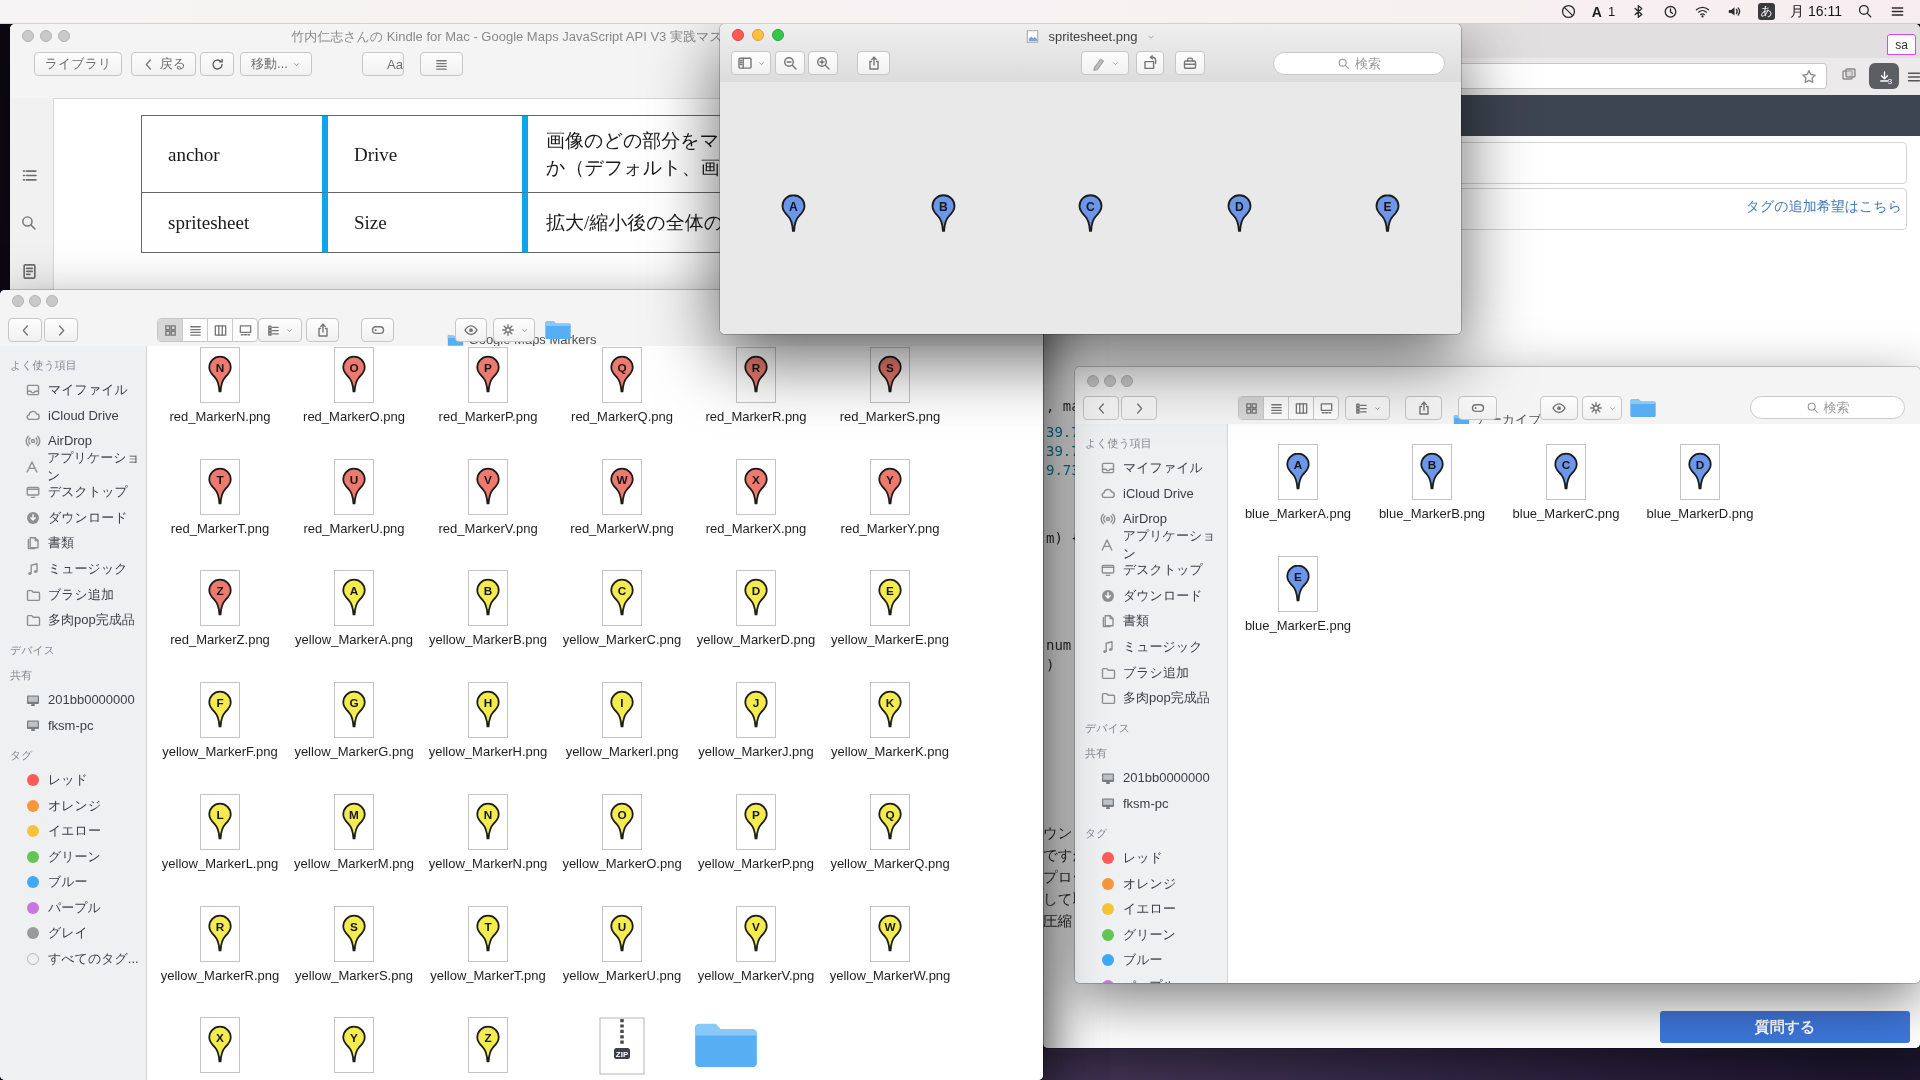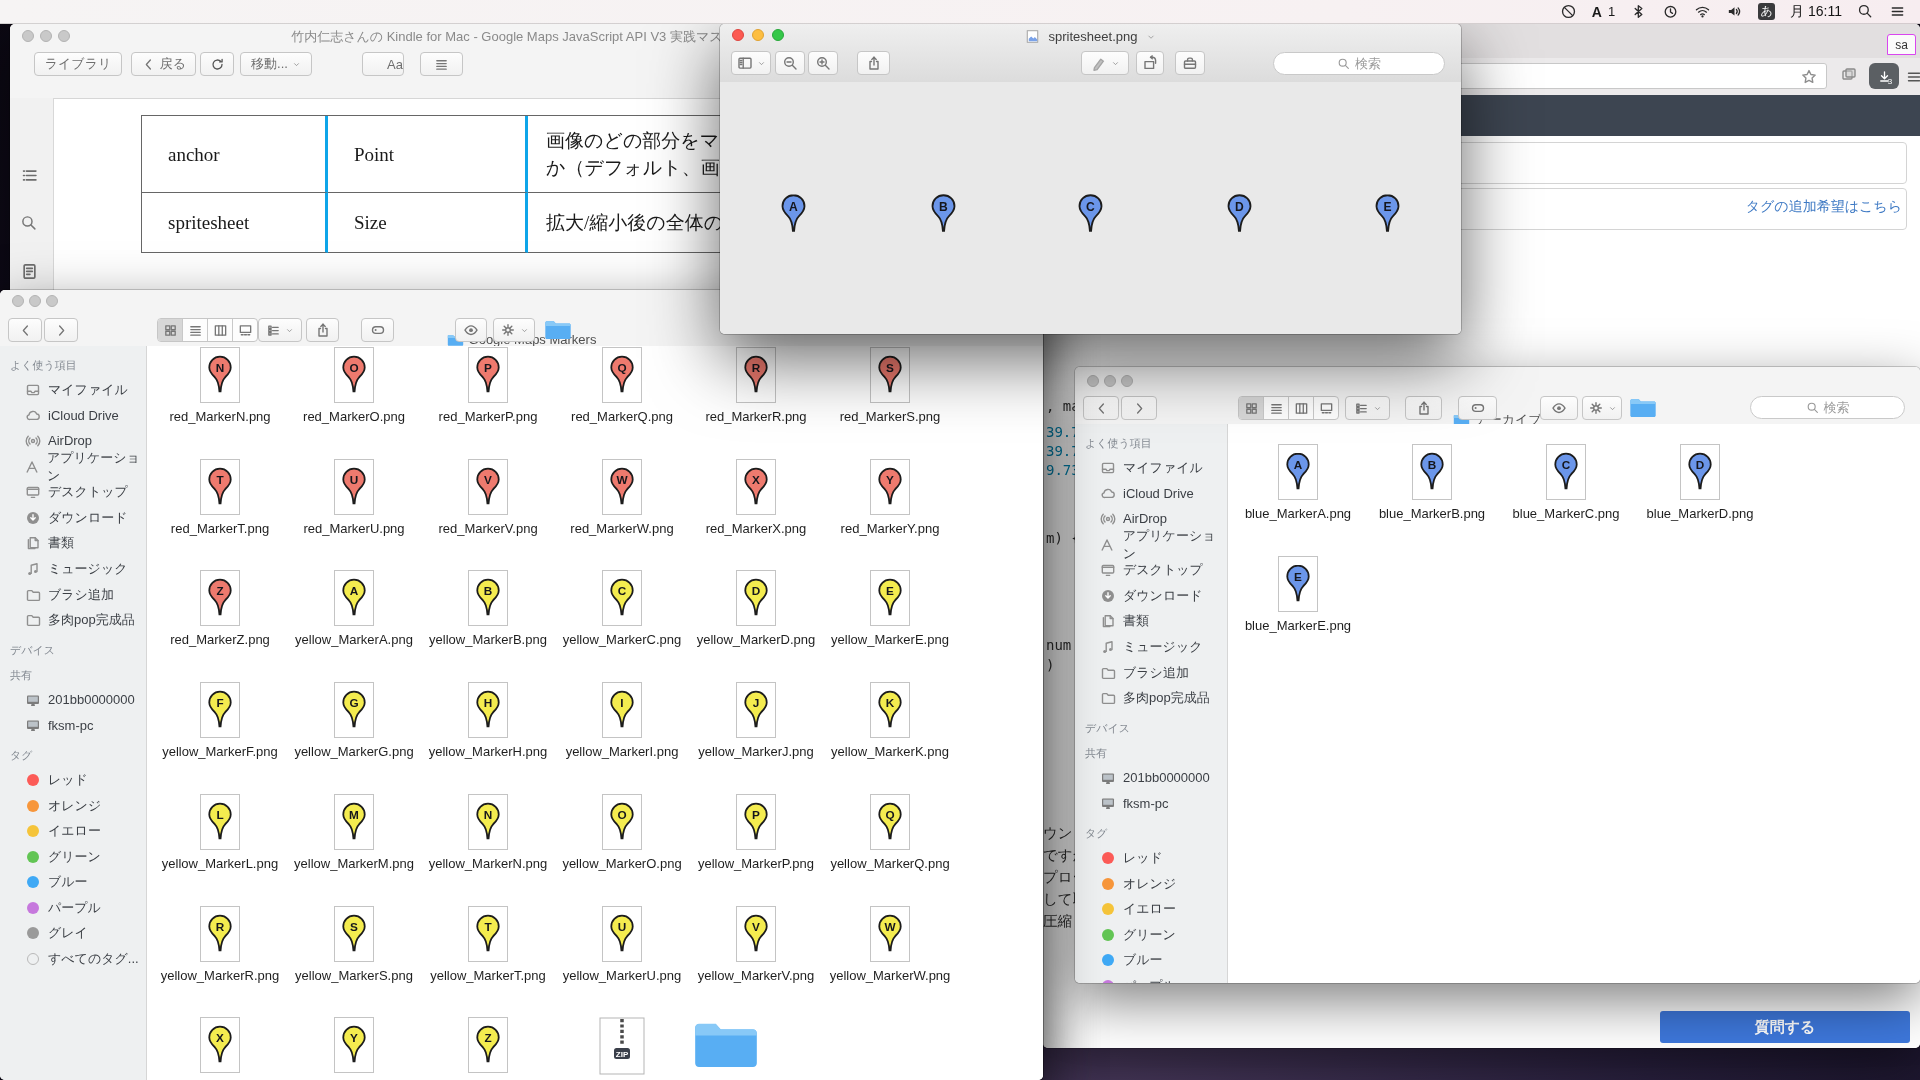--- a/index.html
+++ b/index.html
@@ -42,21 +42,21 @@
   
   #win-kindle{left:10px;top:24px;width:1033px;height:1056px;z-index:2;}
   #kin-head{position:absolute;left:0;top:0;right:0;height:74px;background:#f4f4f4;border-bottom:1px solid #d6d6d6;}
   #kin-title{position:absolute;left:0;right:0;top:4px;text-align:center;font-size:13px;color:#8a8a8a;white-space:nowrap;}
   #kin-side{position:absolute;left:0;top:74px;bottom:0;width:43px;background:#f1f1f1;border-right:1px solid #d8d8d8;}
   .kin-side-ic{position:absolute;left:10px;}
   #kin-table{position:absolute;left:131px;top:91px;width:910px;display:grid;
              grid-template-columns:186px 200px 1fr;grid-template-rows:77px 60px;
              border-top:1px solid #666;border-left:1px solid #666;
              font-family:"Liberation Serif","DejaVu Serif",serif;font-size:19px;color:#1a1a1a;}
-  #kin-table .cell{border-right:3px solid #0ea5e9;border-bottom:1px solid #666;display:flex;flex-direction:column;
+  #kin-table .cell{border-right:6px solid #0ea5e9;border-bottom:1px solid #666;display:flex;flex-direction:column;
                    justify-content:center;padding-left:26px;box-sizing:border-box;line-height:27px;}
   #kin-table .cell.last{border-right:none;padding-left:18px;}
   #kin-par{position:absolute;left:150px;top:228px;font-family:"Liberation Serif","DejaVu Serif",serif;
            font-size:20px;color:#1a1a1a;white-space:nowrap;}
   
   #win-preview{left:720px;top:24px;width:741px;height:310px;z-index:5;
                box-shadow:0 25px 70px rgba(0,0,0,.6),0 0 0 1px rgba(0,0,0,.2);}
   #pv-head{position:absolute;left:0;top:0;right:0;height:58px;
            background:linear-gradient(#efefef,#dcdcdc);border-bottom:1px solid #b4b4b4;}
   #pv-title{position:absolute;left:0;right:0;top:5px;display:flex;align-items:center;justify-content:center;
@@ -278,21 +278,21 @@
           <rect x="3.5" y="2.4" width="9" height="11.2" rx="1"></rect>
           <path d="M5.6 5.4h4.8M5.6 7.9h4.8M5.6 10.4h2.8"></path>
         </svg>
       </span>
   </div>
   <div id="kin-table">
     <div class="cell">
         <span>anchor</span>
       </div>
     <div class="cell">
-        <span>Point</span>
+        <span>Drive</span>
       </div>
     <div class="cell last">
         <span>画像のどの部分をマー</span>
         <span>か（デフォルト、画像</span>
       </div>
     <div class="cell">
         <span>spritesheet</span>
       </div>
     <div class="cell">
         <span>Size</span>

